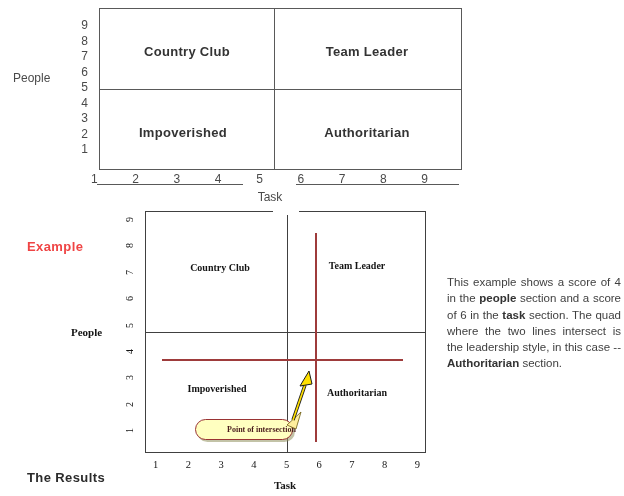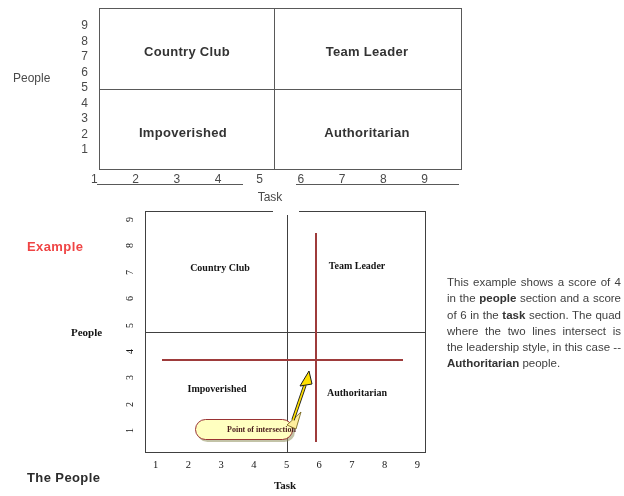--- a/index.html
+++ b/index.html
@@ -109,21 +109,21 @@
       <span>6</span>
       <span>7</span>
       <span>8</span>
       <span>9</span>
     </div>
   <div class="t-underline t-u1"></div>
   <div class="t-underline t-u2"></div>
   <div class="t-xlab">Task</div>
 
   <div class="h-example">Example</div>
-  <div class="h-results">The People</div>
+  <div class="h-results">The Results</div>
 
   <div class="b-ylab">People</div>
   <div class="b-yticks">
       <span>9</span>
       <span>8</span>
       <span>7</span>
       <span>6</span>
       <span>5</span>
       <span>4</span>
       <span>3</span>
@@ -159,15 +159,15 @@
   <div class="callout">
     <span>Point of intersection</span>
   </div>
   <svg class="arrow-svg" viewBox="0 0 624 496">
     <polygon points="287,425 301,412 296,429" fill="#ffef9e" stroke="#6b5a10" stroke-width="0.8"></polygon>
     <path d="M293,420 L305,385" stroke="#1a1a1a" stroke-width="3.4" fill="none"></path>
     <path d="M293,420 L305,385" stroke="#ffe000" stroke-width="1.7" fill="none"></path>
     <polygon points="309,371 300,386 312,384" fill="#ffe000" stroke="#1a1a1a" stroke-width="1"></polygon>
   </svg>
 
-  <div class="side-text"><span>This example shows a score of 4 in the </span><span class="b">people</span><span> section and a score of 6 in the </span><span class="b">task</span><span> section. The quad where the two lines intersect is the leadership style, in this case -- </span><span class="b">Authoritarian</span><span> people.</span></div>
+  <div class="side-text"><span>This example shows a score of 4 in the </span><span class="b">people</span><span> section and a score of 6 in the </span><span class="b">task</span><span> section. The quad where the two lines intersect is the leadership style, in this case -- </span><span class="b">Authoritarian</span><span> section.</span></div>
 
 </div>
 
 </body></html>

